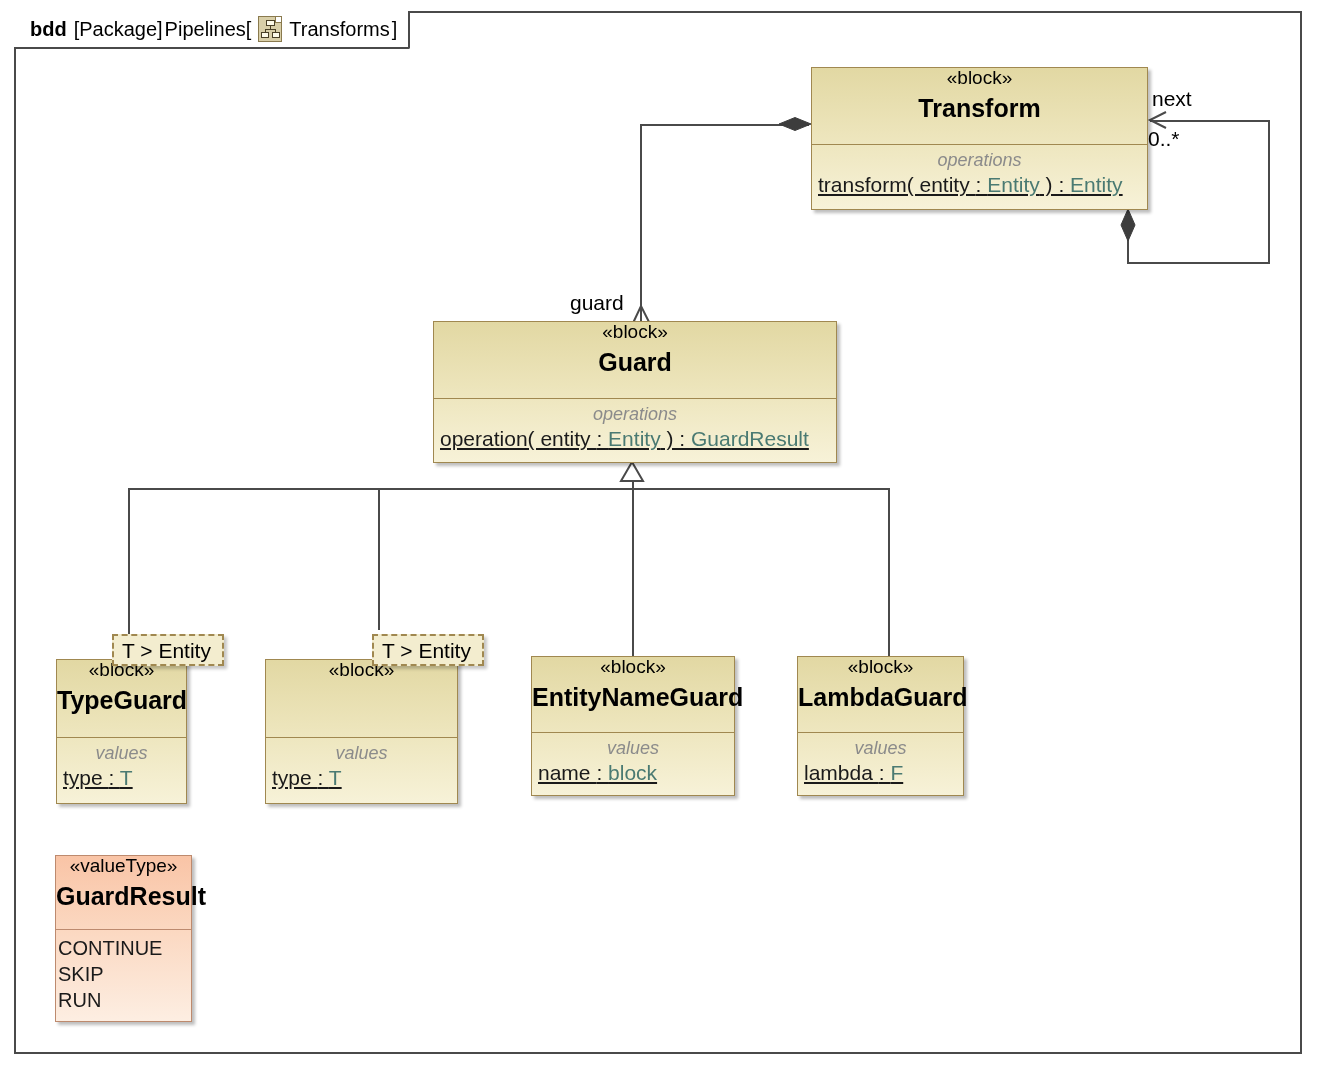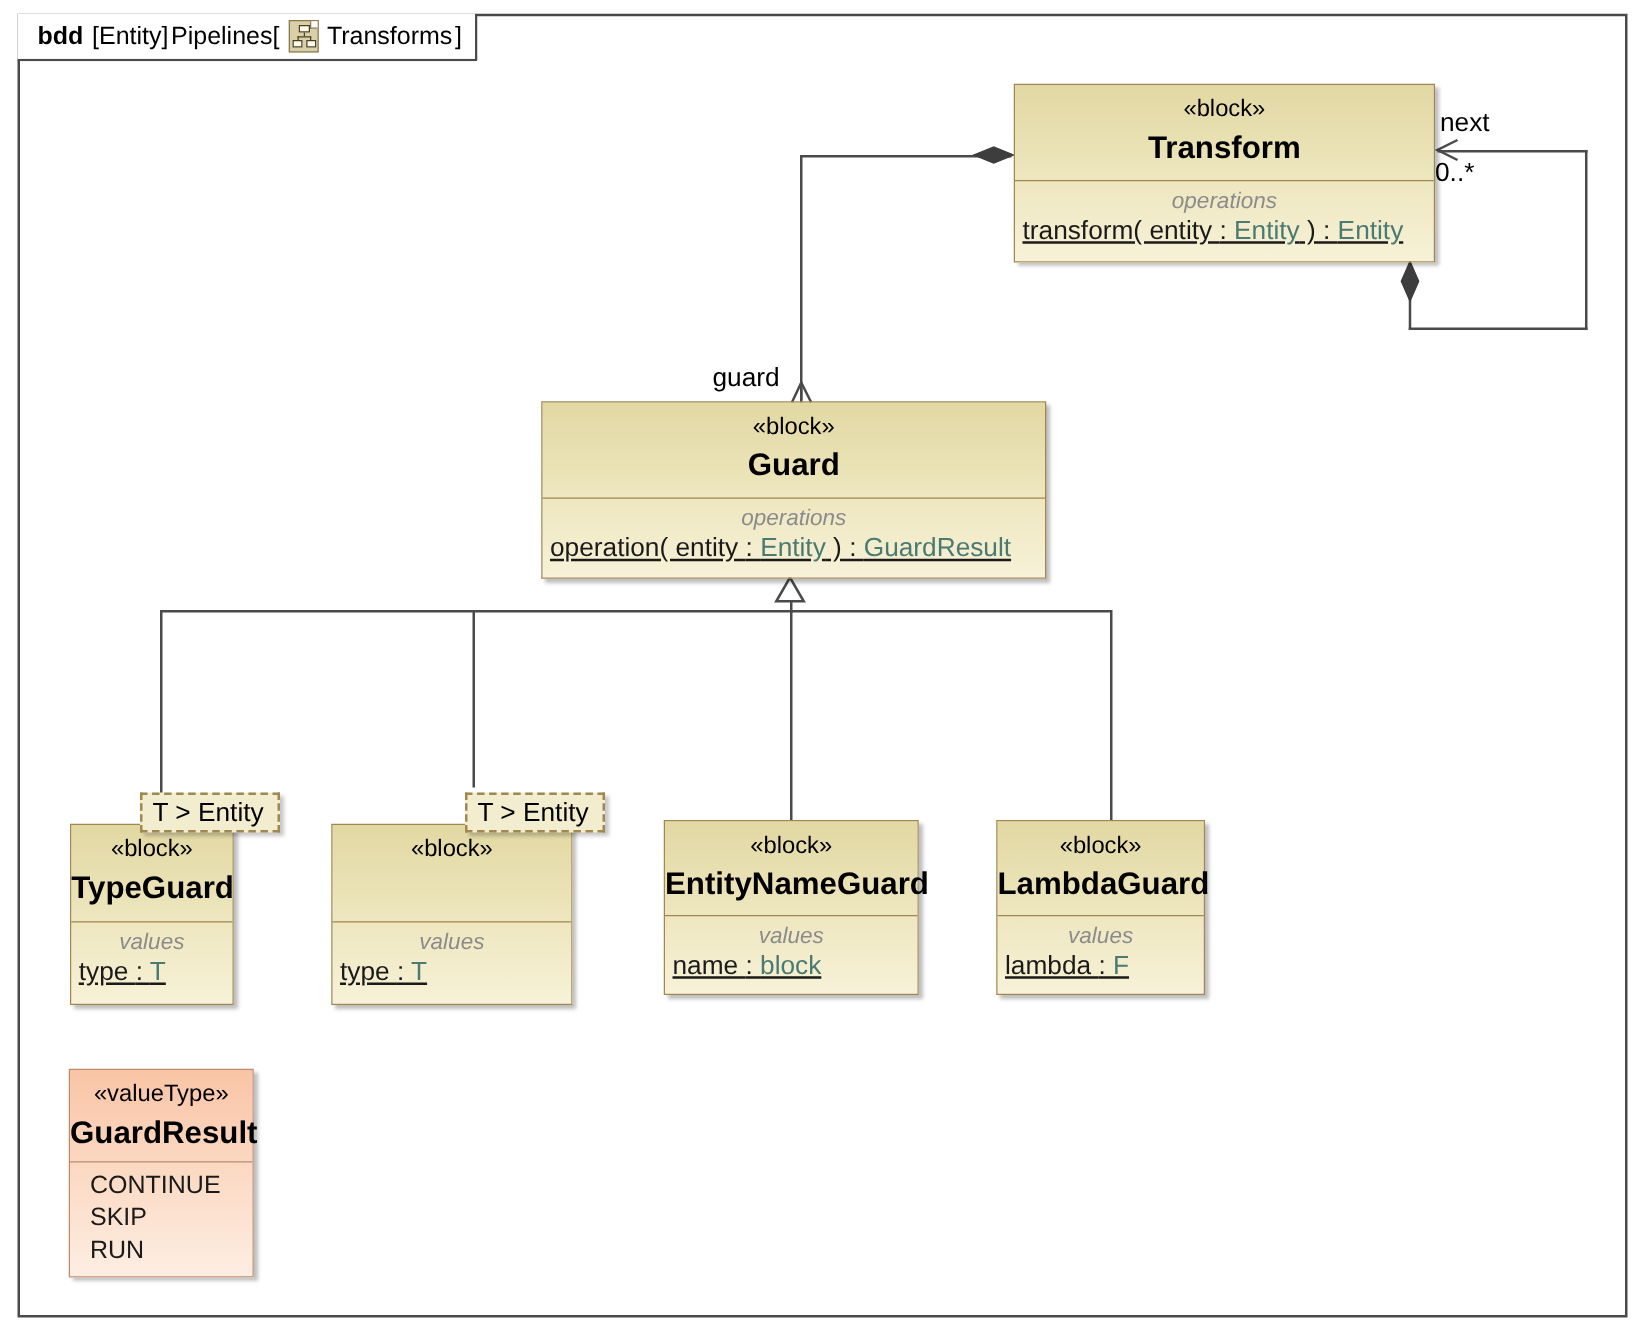--- a/index.html
+++ b/index.html
@@ -77,21 +77,20 @@
     background:linear-gradient(to bottom,#f9c4a6 0%,#fbd8c1 45%,#fdeee2 100%);
   }
   .compartment{position:relative;}
   .compartment + .compartment{border-top:1px solid #a08850;}
   .node.vt .compartment + .compartment{border-top:1px solid #bd8a6e;}
 
   .stereo{
     text-align:center;
     font-size:19px;
     line-height:1;
-    padding-top:10px;
     color:#000;
   }
   .bname{
     text-align:center;
     font-weight:bold;
     font-size:25px;
     line-height:1;
     padding:9px 0 10px 0;
     color:#000;
   }
@@ -107,21 +106,21 @@
     font-size:21px;
     line-height:1.18;
     padding:1px 0 7px 6px;
     white-space:nowrap;
     color:#1a1a1a;
     text-decoration:underline;
   }
   .lit{
     font-size:20px;
     line-height:1.30;
-    padding-left:16px;
+    padding-left:2px;
     white-space:nowrap;
     color:#1a1a1a;
   }
   .litbox{padding:5px 0 8px 0;}
   .ty{color:#4a7a72;}
   .op{color:#1a1a1a;}
 
   
   .tparam{
     position:absolute;
@@ -155,21 +154,21 @@
 </style>
 </head>
 <body>
 
 <div id="canvas">
 
   <div class="frame"></div>
 
   <div class="frame-tab">
     <span class="tab-kind">bdd</span>
-    <span class="tab-txt">[Entity]</span>
+    <span class="tab-txt">[Package]</span>
     <span class="tab-txt">Pipelines[</span>
     <span class="tab-icon">
       <i class="n1"></i>
         <i class="l1"></i>
         <i class="l2"></i>
         <i class="l3"></i>
         <i class="l4"></i>
         <i class="n2"></i>
         <i class="n3"></i>
         <i class="fold"></i>
@@ -272,21 +271,21 @@
     <div class="compartment" style="height:75px;">
       <div class="stereo">«block»</div>
       <div class="bname">LambdaGuard</div>
     </div>
     <div class="compartment">
       <div class="cmplabel">values</div>
       <div class="feat"><span class="op">lambda </span><span>: </span><span class="ty">F</span></div>
     </div>
   </div>
 
-  <div class="node vt" style="left:55px;top:855px;width:148px;height:167px;">
+  <div class="node vt" style="left:55px;top:855px;width:137px;height:167px;">
     <div class="compartment" style="height:73px;">
       <div class="stereo">«valueType»</div>
       <div class="bname">GuardResult</div>
     </div>
     <div class="compartment litbox">
       <div class="lit">CONTINUE</div>
       <div class="lit">SKIP</div>
       <div class="lit">RUN</div>
     </div>
   </div>

